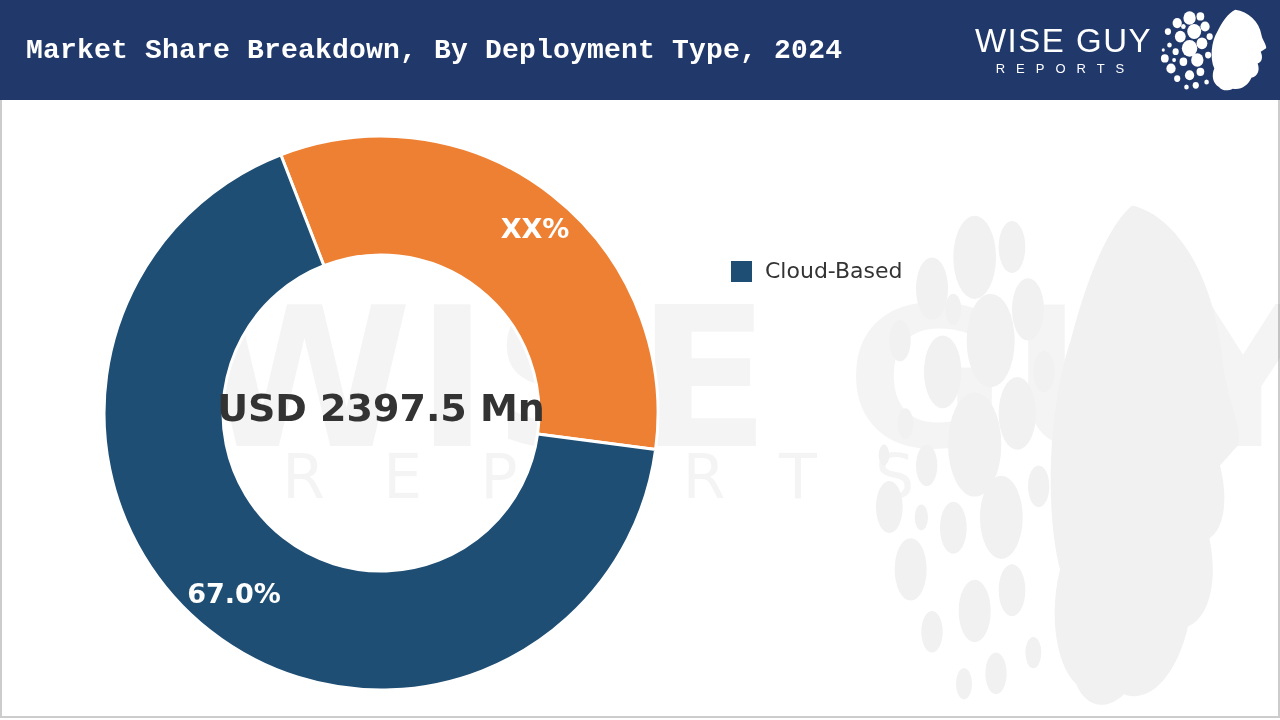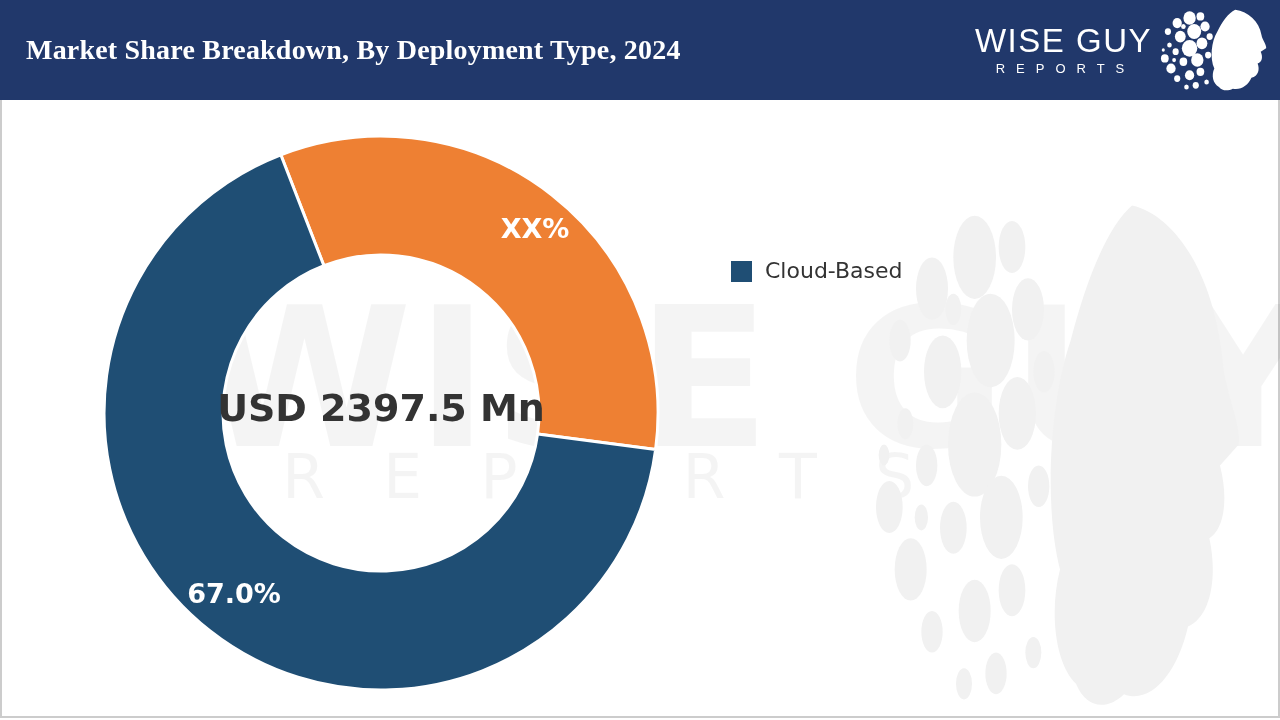--- a/index.html
+++ b/index.html
@@ -6,21 +6,21 @@
   html,body { width:1280px; height:720px; background:#ffffff; overflow:hidden;
               font-family:"DejaVu Sans", sans-serif; }
 
   
   .header {
     position:absolute; left:0; top:0; width:1280px; height:100px;
     background:#21386B; display:flex; align-items:center;
     justify-content:space-between; padding:0 10px 0 26px;
   }
   .header-title {
-    color:#ffffff; font-family:Liberation Serif, serif;
+    color:#ffffff; font-family:Liberation Mono, monospace;
     font-size:28px; font-weight:bold; letter-spacing:0.2px;
   }
   .logo { display:flex; align-items:center; }
   .logo-text { text-align:center; margin-right:2px; }
   .logo-name {
     color:#ffffff; font-family:"Liberation Sans", sans-serif;
     font-size:33px; font-weight:normal; letter-spacing:1.5px; line-height:34px;
     white-space:nowrap;
   }
   .logo-sub {

